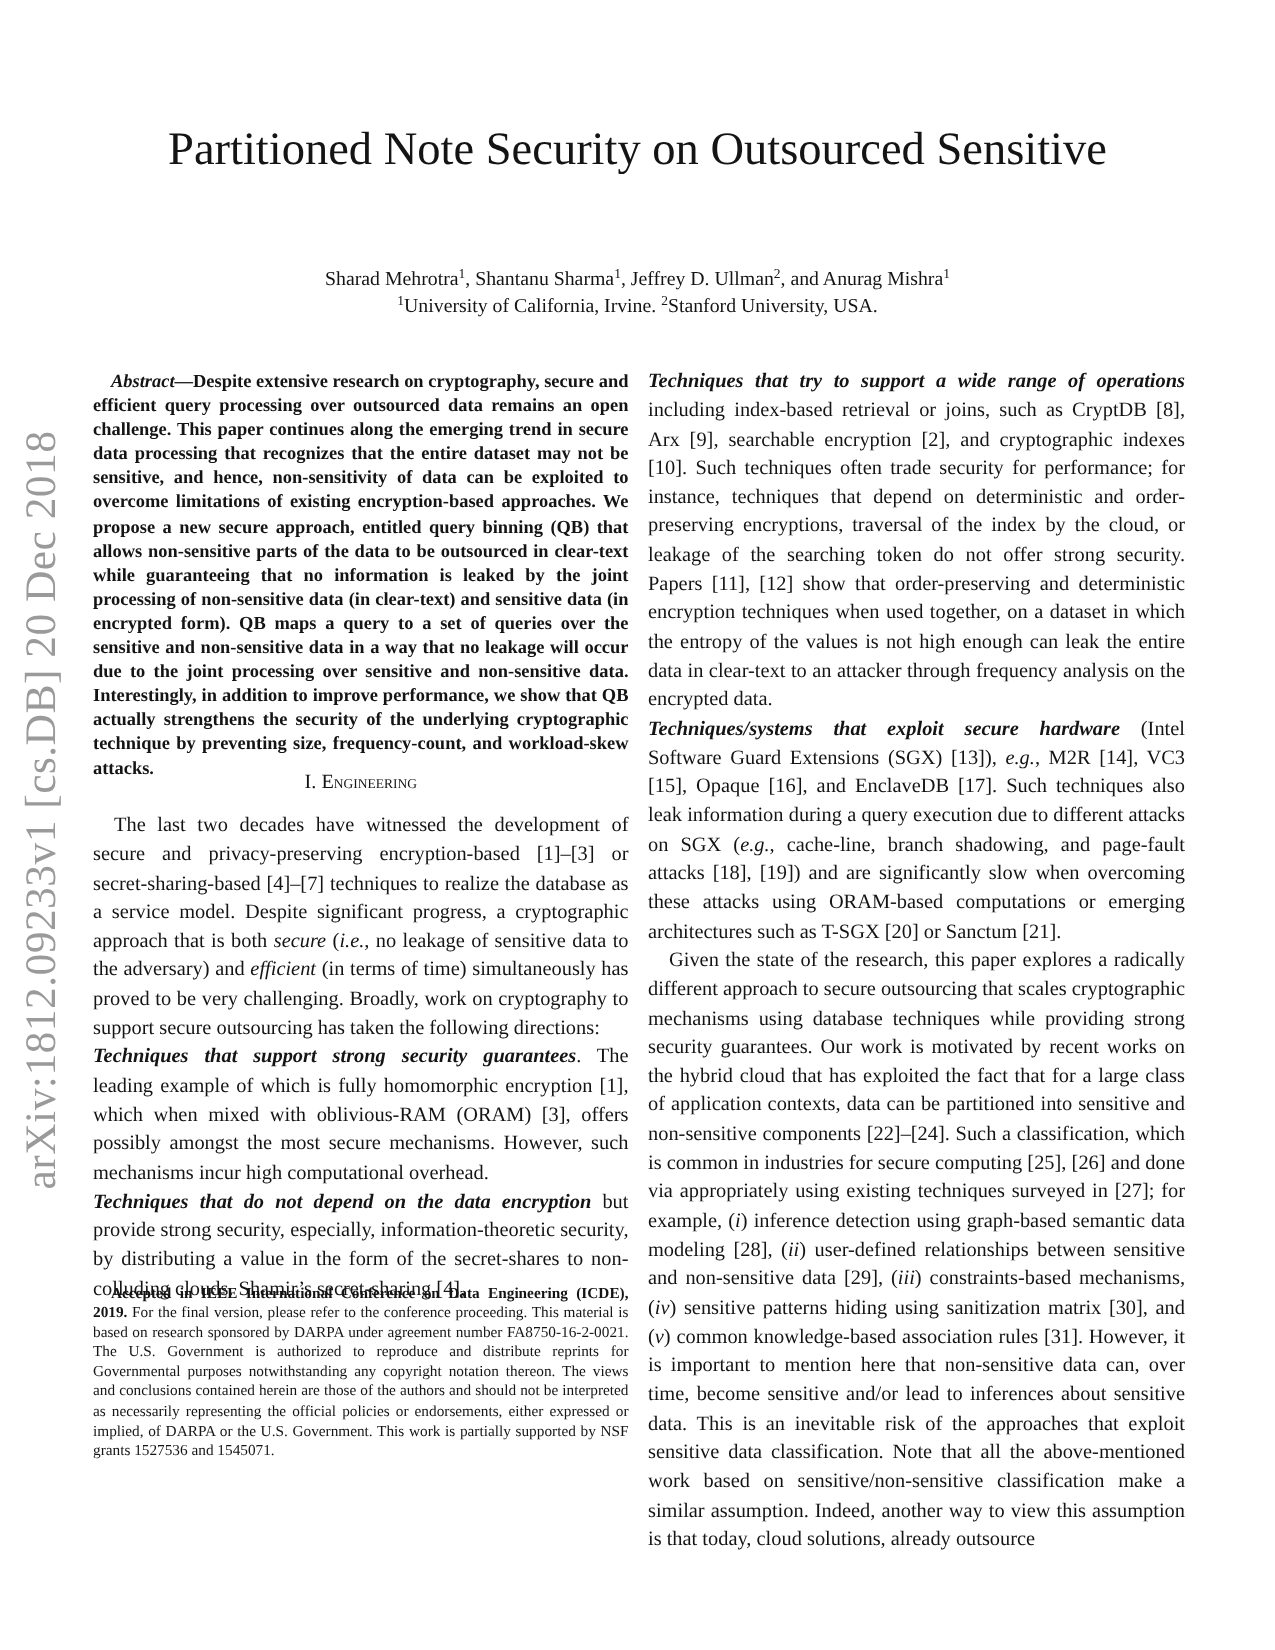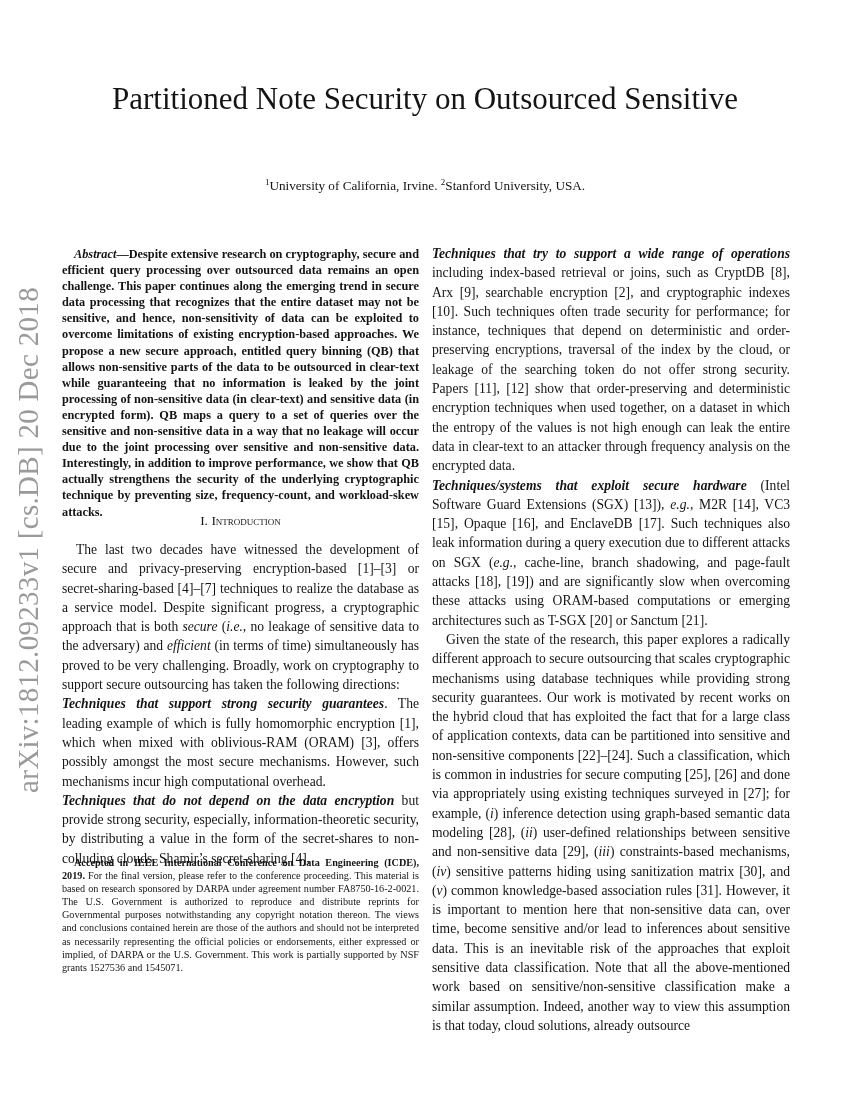--- a/index.html
+++ b/index.html
@@ -38,27 +38,30 @@
 <div class="stamp">
   <span>arXiv:1812.09233v1  [cs.DB]  20 Dec 2018</span>
 </div>
 
 <div class="title">
   <div>Partitioned Note Security on Outsourced Sensitive</div>
 </div>
 
 <div class="authors">
   <div>
+    <span>Sharad Mehrotra</span><sup>1</sup><span>, </span><span>Shantanu Sharma</span><sup>1</sup><span>, </span><span>Jeffrey D. Ullman</span><sup>2</sup><span>, and </span><span>Anurag Mishra</span><sup>1</sup>
+  </div>
+  <div>
     <sup>1</sup><span>University of California, Irvine. </span><sup>2</sup><span>Stanford University, USA.</span>
   </div>
 </div>
 
 <div class="col left abstract"><span class="lead">Abstract</span><span>—</span><span>Despite extensive research on cryptography, secure and efficient query processing over outsourced data remains an open challenge. This paper continues along the emerging trend in secure data processing that recognizes that the entire dataset may not be sensitive, and hence, non-sensitivity of data can be exploited to overcome limitations of existing encryption-based approaches. We propose a new secure approach, entitled query binning (QB) that allows non-sensitive parts of the data to be outsourced in clear-text while guaranteeing that no information is leaked by the joint processing of non-sensitive data (in clear-text) and sensitive data (in encrypted form). QB maps a query to a set of queries over the sensitive and non-sensitive data in a way that no leakage will occur due to the joint processing over sensitive and non-sensitive data. Interestingly, in addition to improve performance, we show that QB actually strengthens the security of the underlying cryptographic technique by preventing size, frequency-count, and workload-skew attacks.</span></div>
 
-<div class="sechead"><span>I. </span><span class="sc">Introduction</span></div>
+<div class="sechead"><span>I. </span><span class="sc">Engineering</span></div>
 
 <div class="col left body lbody">
   <p class="indent"><span>The last two decades have witnessed the development of secure and privacy-preserving encryption-based [1]–[3] or secret-sharing-based [4]–[7] techniques to realize the database as a service model. Despite significant progress, a cryptographic approach that is both </span><i>secure</i><span> (</span><i>i.e.</i><span>, no leakage of sensitive data to the adversary) and </span><i>efficient</i><span> (in terms of time) simultaneously has proved to be very challenging. Broadly, work on cryptography to support secure outsourcing has taken the following directions:</span></p>
   <p><span class="bi">Techniques that support strong security guarantees</span><span>. The leading example of which is fully homomorphic encryption [1], which when mixed with oblivious-RAM (ORAM) [3], offers possibly amongst the most secure mechanisms. However, such mechanisms incur high computational overhead.</span></p>
   <p><span class="bi">Techniques that do not depend on the data encryption</span><span> but provide strong security, especially, information-theoretic security, by distributing a value in the form of the secret-shares to non-colluding clouds. Shamir’s secret-sharing [4],</span></p>
 </div>
 
 <div class="col left footnote">
   <p class="fn1"><b>Accepted in IEEE International Conference on Data Engineering (ICDE), 2019.</b><span> For the final version, please refer to the conference proceeding. This material is based on research sponsored by DARPA under agreement number FA8750-16-2-0021. The U.S. Government is authorized to reproduce and distribute reprints for Governmental purposes notwithstanding any copyright notation thereon. The views and conclusions contained herein are those of the authors and should not be interpreted as necessarily representing the official policies or endorsements, either expressed or implied, of DARPA or the U.S. Government. This work is partially supported by NSF grants 1527536 and 1545071.</span></p>
 </div>

